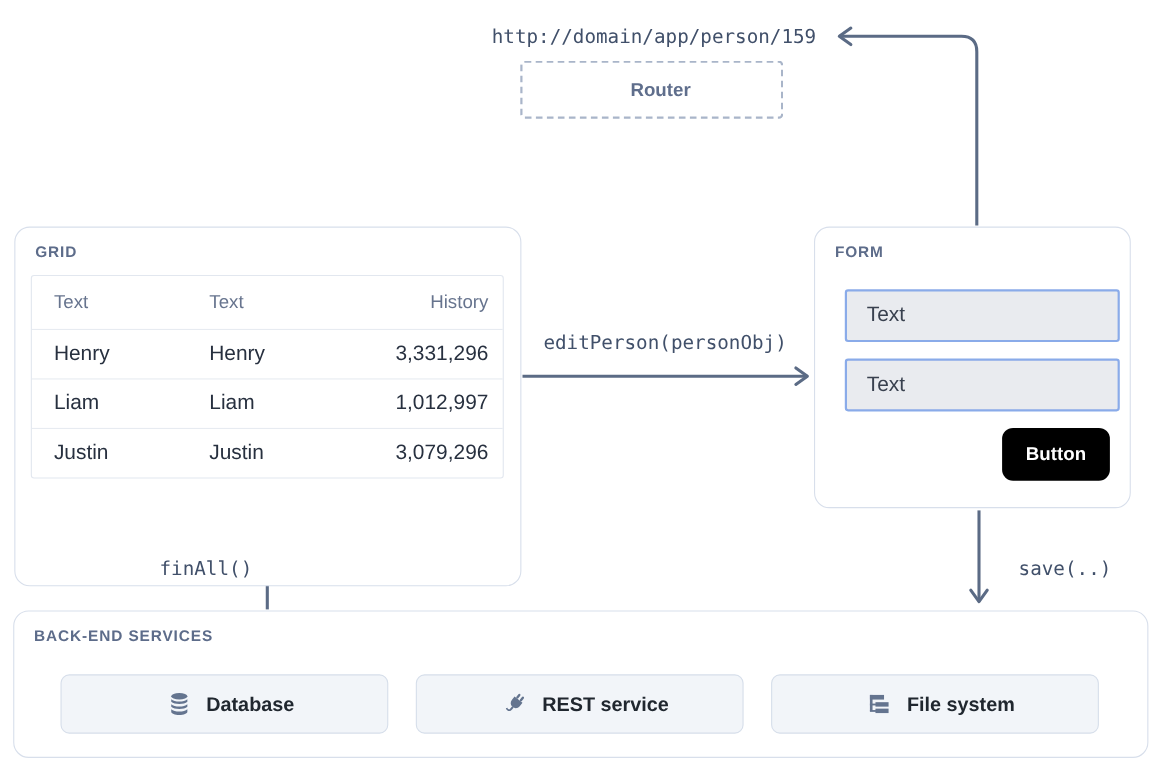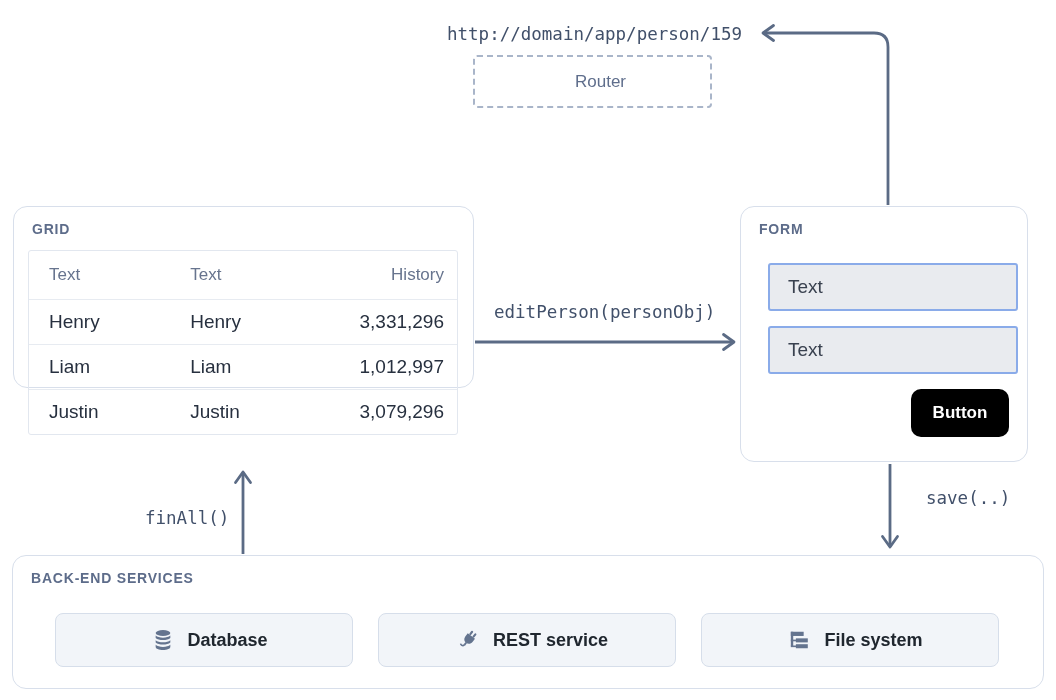--- a/index.html
+++ b/index.html
@@ -31,39 +31,39 @@
   
   .router-node {
     left: 473px; top: 55px;
     width: 239px; height: 53px;
     border: 2px dashed #a9b5c9;
     border-radius: 4px;
     display: flex; align-items: center; justify-content: center;
     background: #ffffff;
   }
   .router-node .node-label {
-    font-size: 17px; font-weight: normal; color: #5f6e8c; margin-left: 16px;
+    font-size: 17px; font-weight: bold; color: #5f6e8c; margin-left: 16px;
   }
 
   
   .panel {
     position: absolute;
     background: #ffffff;
     border: 1.5px solid #d8dfeb;
     border-radius: 14px;
   }
   .panel-title {
     position: absolute;
     left: 18px; top: 14px;
     font-size: 14px; font-weight: bold;
     letter-spacing: 0.8px;
     color: #5d6c8a;
   }
 
-  #grid-panel { left: 13px; top: 206px; width: 461px; height: 182px; }
+  #grid-panel { left: 13px; top: 206px; width: 461px; height: 327px; }
   #form-panel { left: 740px; top: 206px; width: 288px; height: 256px; }
   #services-panel { left: 12px; top: 555px; width: 1032px; height: 134px; }
 
   
   #grid-table {
     position: absolute;
     left: 14px; top: 43px;
     width: 430px;
     border-collapse: separate;
     border-spacing: 0;
@@ -143,21 +143,21 @@
   .service-card .card-label {
     font-size: 18px; font-weight: bold; color: #20272f;
   }
   .card-icon { width: 22px; height: 22px; display: block; }
 
   
   #url-text        { left: 447px; top: 24px; }
   #history-label   { left: 518px; top: 152px; }
   #edit-person-label { left: 494px; top: 302px; }
   #find-all-label  { left: 145px; top: 508px; }
-  #save-label      { left: 926px; top: 488px; }
+  #save-label      { left: 926px; top: 508px; }
 </style>
 </head>
 <body>
 
 <div id="canvas">
 
   <svg id="connectors" viewBox="0 0 1056 700" xmlns="http://www.w3.org/2000/svg">
     <defs>
       <marker id="chev" viewBox="-14 -11 16 22" refX="0" refY="0" markerWidth="16" markerHeight="22" orient="auto" markerUnits="userSpaceOnUse">
         <path d="M -10.5 -7.5 L 0 0 L -10.5 7.5" fill="none" stroke="#5b6b85" stroke-width="2.8" stroke-linecap="round" stroke-linejoin="round"></path>

